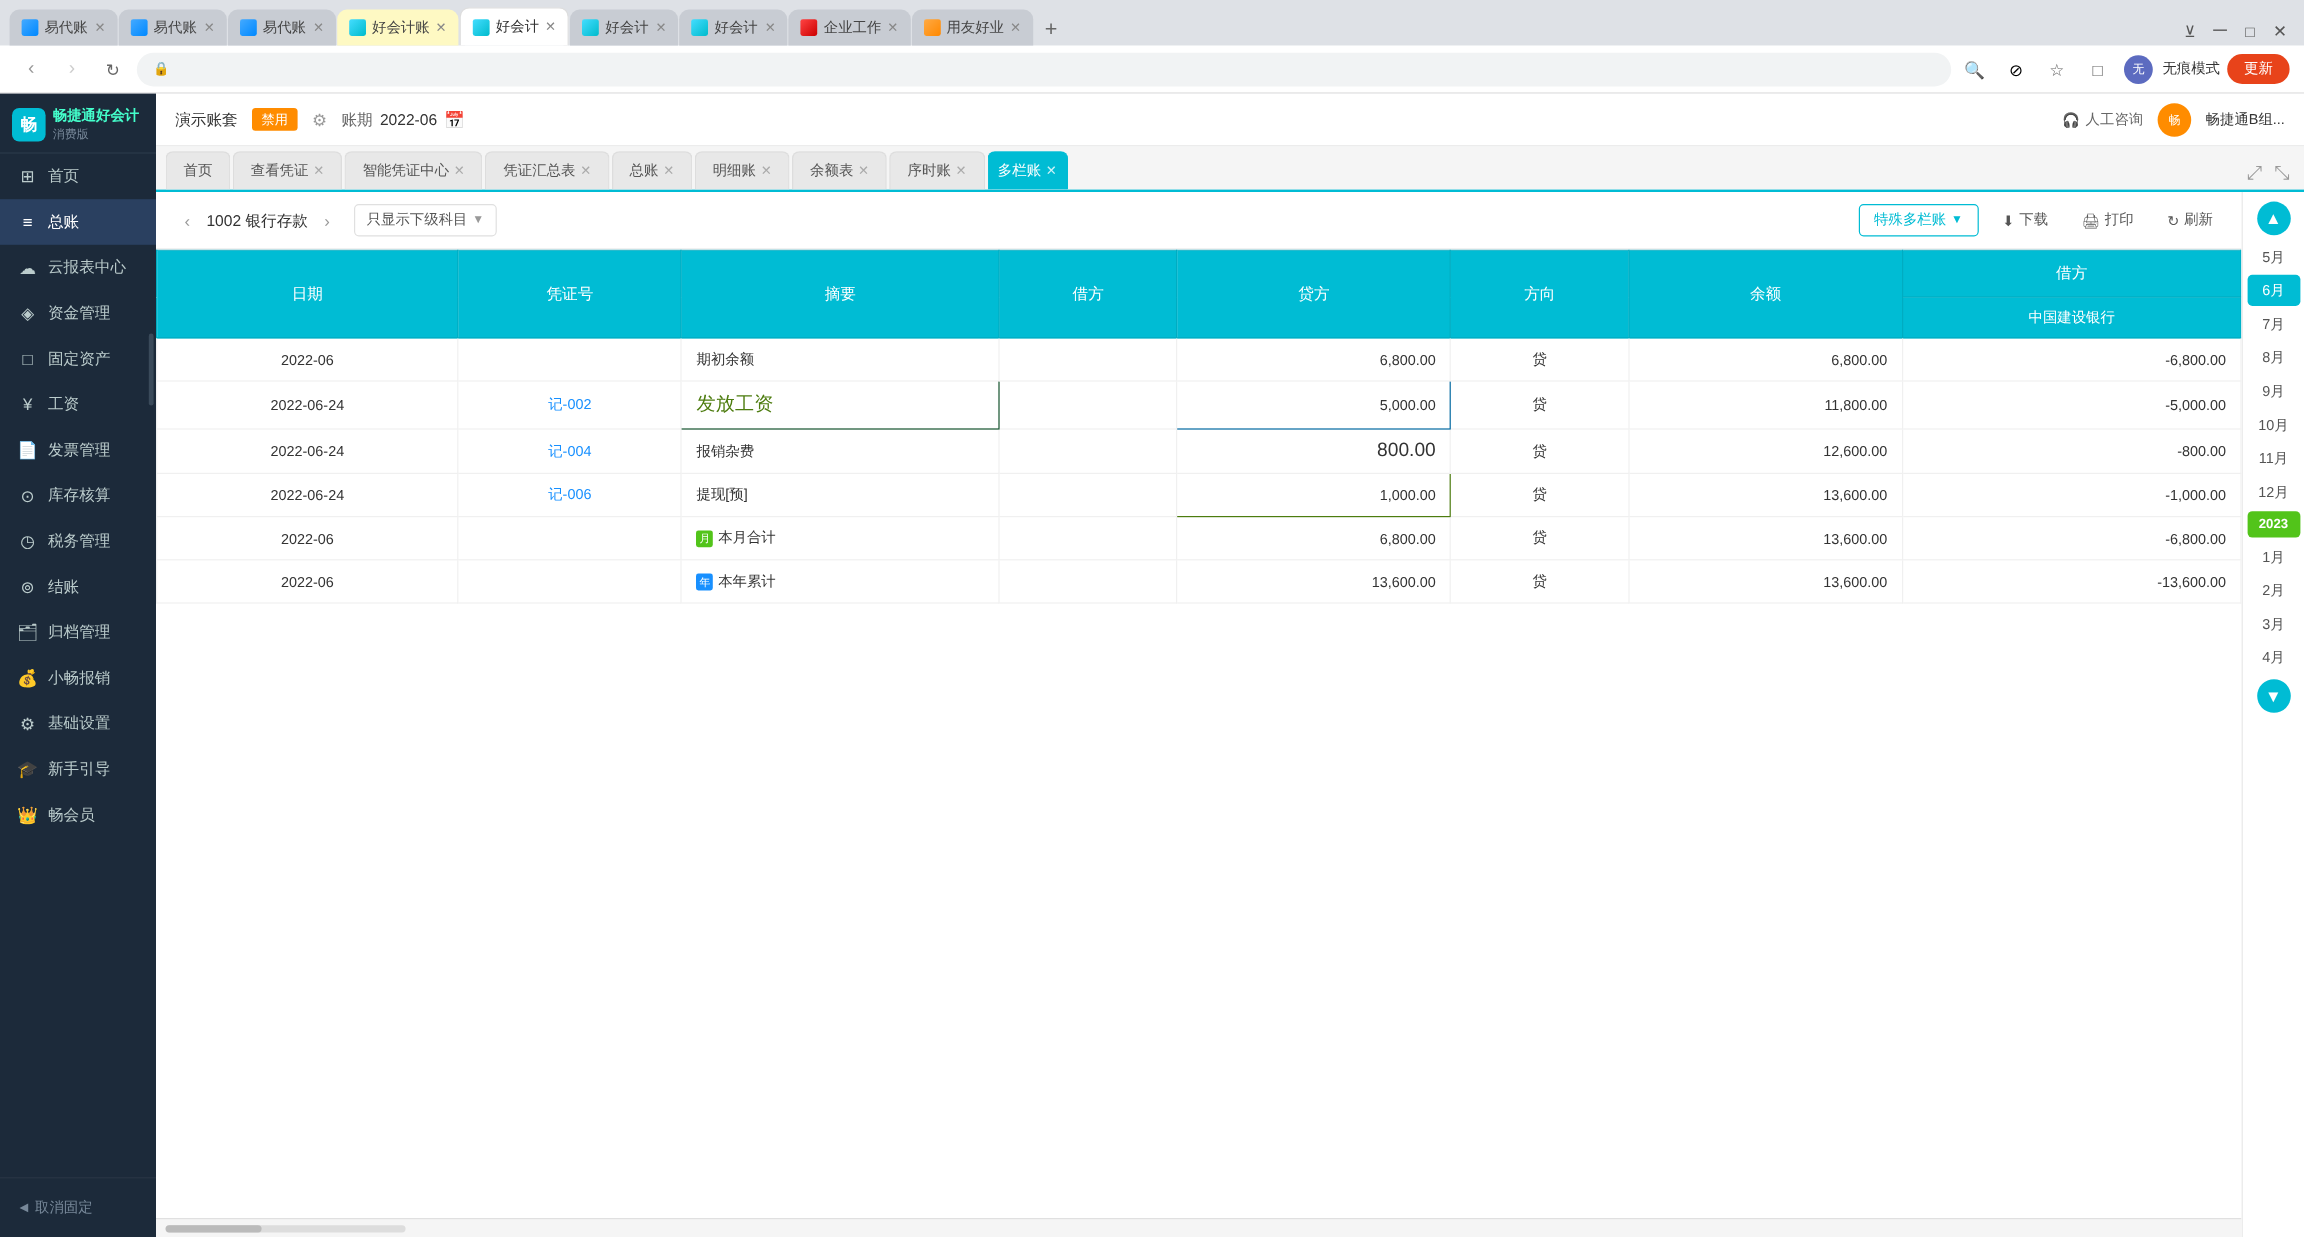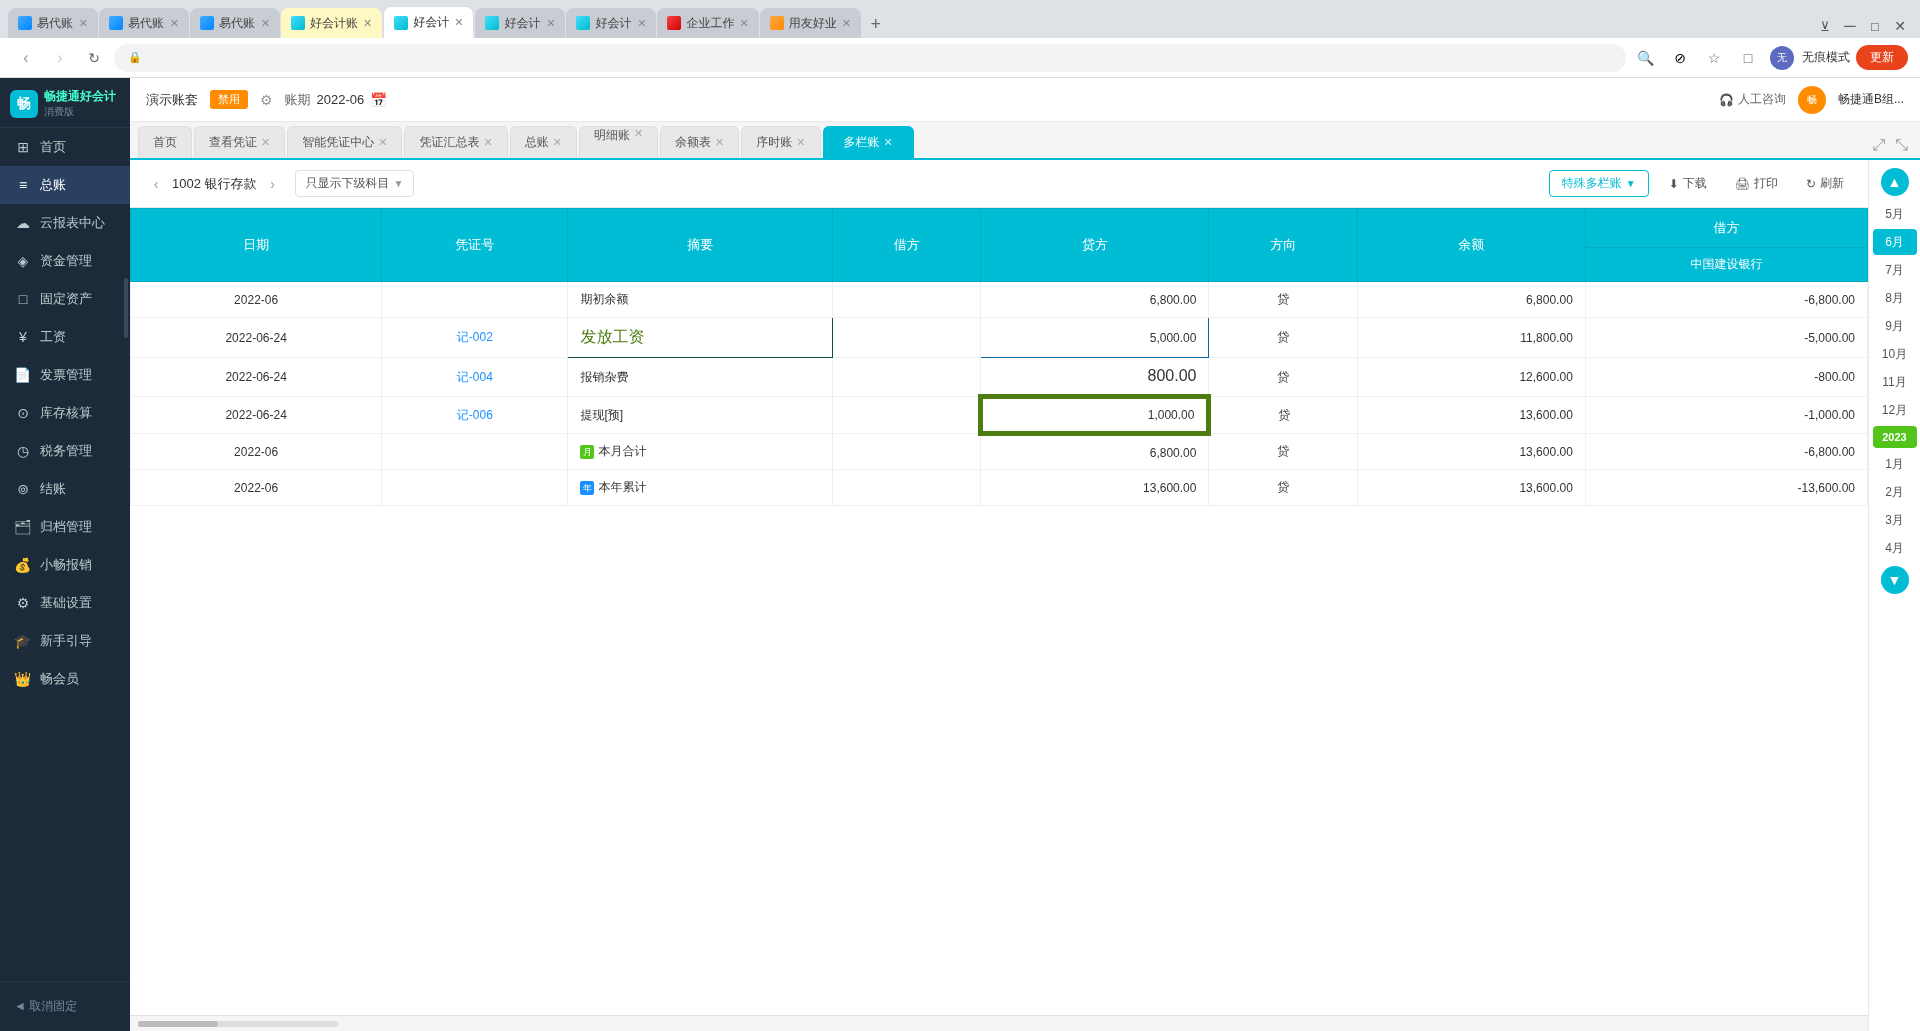--- a/index.html
+++ b/index.html
@@ -195,33 +195,33 @@
         <span style="font-size:11px;color:#aaa;">✕</span>
       </div>
       <div style="height:32px;padding:0 14px;display:flex;align-items:center;gap:4px;background:#e8e8e8;border-radius:6px 6px 0 0;font-size:12px;color:#555;cursor:pointer;border:1px solid #ddd;border-bottom:none;white-space:nowrap;">
         <span>凭证汇总表</span>
         <span style="font-size:11px;color:#aaa;">✕</span>
       </div>
       <div style="height:32px;padding:0 14px;display:flex;align-items:center;gap:4px;background:#e8e8e8;border-radius:6px 6px 0 0;font-size:12px;color:#555;cursor:pointer;border:1px solid #ddd;border-bottom:none;white-space:nowrap;">
         <span>总账</span>
         <span style="font-size:11px;color:#aaa;">✕</span>
       </div>
-      <div style="height:32px;padding:0 14px;display:flex;gap:4px;background:#e8e8e8;border-radius:6px 6px 0 0;font-size:12px;color:#555;cursor:pointer;border:1px solid #ddd;border-bottom:none;white-space:nowrap;margin-top:32px;">
+      <div style="height:32px;padding:0 14px;display:flex;align-items:center;gap:4px;background:#e8e8e8;border-radius:6px 6px 0 0;font-size:12px;color:#555;cursor:pointer;border:1px solid #ddd;border-bottom:none;white-space:nowrap;margin-top:32px;">
         <span>明细账</span>
         <span style="font-size:11px;color:#aaa;">✕</span>
       </div>
       <div style="height:32px;padding:0 14px;display:flex;align-items:center;gap:4px;background:#e8e8e8;border-radius:6px 6px 0 0;font-size:12px;color:#555;cursor:pointer;border:1px solid #ddd;border-bottom:none;white-space:nowrap;">
         <span>余额表</span>
         <span style="font-size:11px;color:#aaa;">✕</span>
       </div>
       <div style="height:32px;padding:0 14px;display:flex;align-items:center;gap:4px;background:#e8e8e8;border-radius:6px 6px 0 0;font-size:12px;color:#555;cursor:pointer;border:1px solid #ddd;border-bottom:none;white-space:nowrap;">
         <span>序时账</span>
         <span style="font-size:11px;color:#aaa;">✕</span>
       </div>
-      <div style="height:32px;padding:0 20px;display:flex;align-items:center;gap:4px;background:#00bcd4;border-radius:6px 6px 0 0;font-size:12px;color:white;cursor:pointer;border:1px solid #00bcd4;border-bottom:none;white-space:nowrap;">
+      <div style="height:32px;padding:0 8px;display:flex;align-items:center;gap:4px;background:#00bcd4;border-radius:6px 6px 0 0;font-size:12px;color:white;cursor:pointer;border:1px solid #00bcd4;border-bottom:none;white-space:nowrap;">
         <span>多栏账</span>
         <span style="font-size:11px;color:rgba(255,255,255,0.8);">✕</span>
       </div>
       <div style="flex:1;"></div>
       <div style="color:#999;font-size:16px;cursor:pointer;padding:4px;display:flex;align-items:center;">⤢</div>
       <div style="color:#999;font-size:16px;cursor:pointer;padding:4px;display:flex;align-items:center;">⤡</div>
     </div>
 
     <div style="flex:1;display:flex;overflow:hidden;background:#fff;">
 
@@ -306,21 +306,21 @@
                 <td style="padding:9px 12px;text-align:center;font-size:12px;color:#333;border:1px solid #f0f0f0;">贷</td>
                 <td style="padding:9px 12px;text-align:right;font-size:12px;color:#333;border:1px solid #f0f0f0;">12,600.00</td>
                 <td style="padding:9px 12px;text-align:right;font-size:12px;color:#333;border:1px solid #f0f0f0;">-800.00</td>
               </tr>
 
               <tr>
                 <td style="padding:9px 12px;text-align:center;font-size:12px;color:#333;border:1px solid #f0f0f0;">2022-06-24</td>
                 <td style="padding:9px 12px;text-align:center;font-size:12px;color:#1890ff;border:1px solid #f0f0f0;cursor:pointer;">记-006</td>
                 <td style="padding:9px 12px;text-align:left;font-size:12px;color:#333;border:1px solid #f0f0f0;">提现[预]</td>
                 <td style="padding:9px 12px;text-align:right;font-size:12px;color:#333;border:1px solid #f0f0f0;"></td>
-                <td style="padding:9px 12px;text-align:right;font-size:12px;color:#333;border:5px solid #4d7c0f;">1,000.00</td>
+                <td style="padding:9px 12px;text-align:right;font-size:12px;color:#333;border:1px solid #4d7c0f;">1,000.00</td>
                 <td style="padding:9px 12px;text-align:center;font-size:12px;color:#333;border:1px solid #f0f0f0;">贷</td>
                 <td style="padding:9px 12px;text-align:right;font-size:12px;color:#333;border:1px solid #f0f0f0;">13,600.00</td>
                 <td style="padding:9px 12px;text-align:right;font-size:12px;color:#333;border:1px solid #f0f0f0;">-1,000.00</td>
               </tr>
 
               <tr>
                 <td style="padding:9px 12px;text-align:center;font-size:12px;color:#333;border:1px solid #f0f0f0;">2022-06</td>
                 <td style="padding:9px 12px;text-align:center;font-size:12px;color:#333;border:1px solid #f0f0f0;"></td>
                 <td style="padding:9px 12px;text-align:left;font-size:12px;color:#333;border:1px solid #f0f0f0;">
                   <span style="display:inline-block;width:14px;height:14px;background:#52c41a;color:white;font-size:9px;border-radius:2px;text-align:center;line-height:14px;margin-right:4px;">月</span>本月合计

